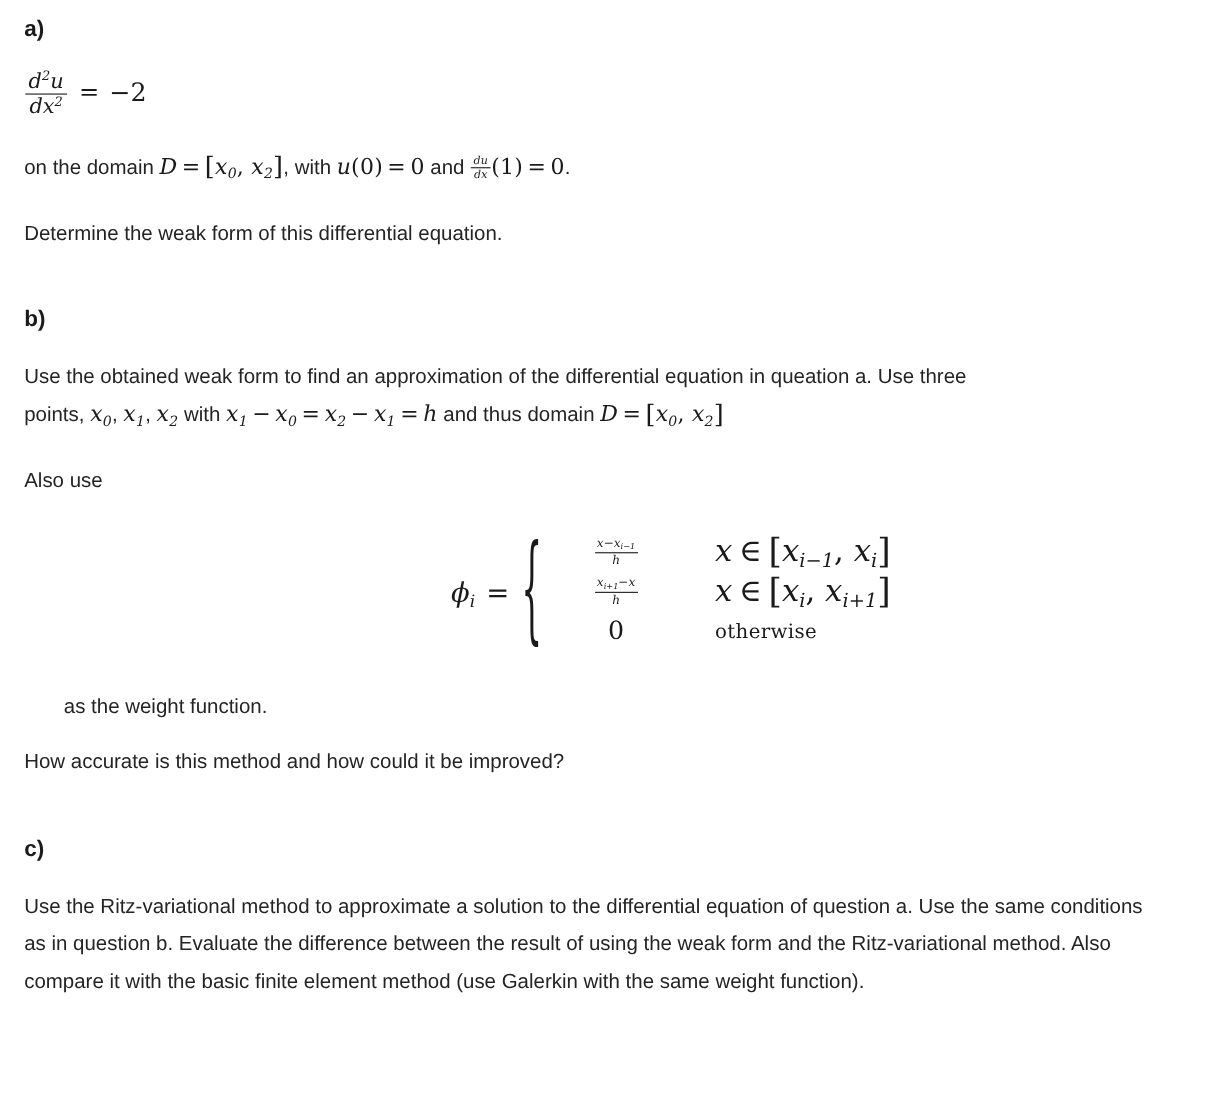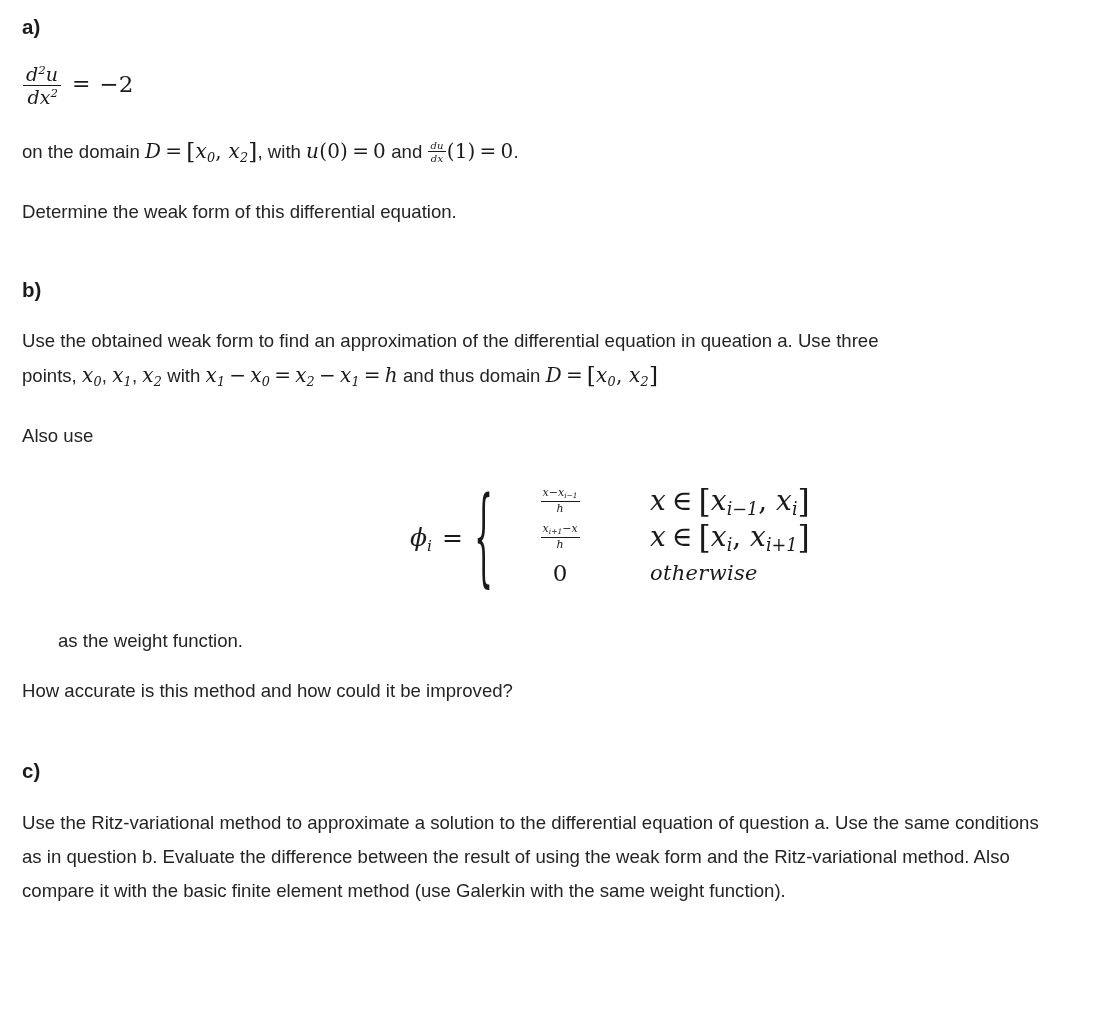--- a/index.html
+++ b/index.html
@@ -76,21 +76,21 @@
     font-style: normal;
     font-size: 1.16em;
     font-family: "DejaVu Serif", serif;
     vertical-align: -0.06em;
   }
 
   
   .frac {
     display: inline-block;
     vertical-align: middle;
-    text-align: right;
+    text-align: center;
     font-family: "DejaVu Serif", "Liberation Serif", serif;
     font-style: italic;
     line-height: 1.08;
   }
   .frac .num {
     display: block;
     padding: 0 3px 1px 3px;
     border-bottom: 1.3px solid #1a1a1a;
   }
   .frac .den {
@@ -232,22 +232,21 @@
     font-size: 0.63em;
     vertical-align: -0.30em;
     line-height: 0;
   }
   .pw-cond .brk {
     font-style: normal;
     font-size: 1.12em;
   }
   .pw-otherwise {
     font-family: "DejaVu Serif", "Liberation Serif", serif;
-    font-style: italic;
-    font-size: 21px;
+    font-size: 18px;
     padding-left: 38px;
     letter-spacing: 0.3px;
   }
 </style>
 </head>
 <body>
 
 <div class="page">
   <div class="content">
 

